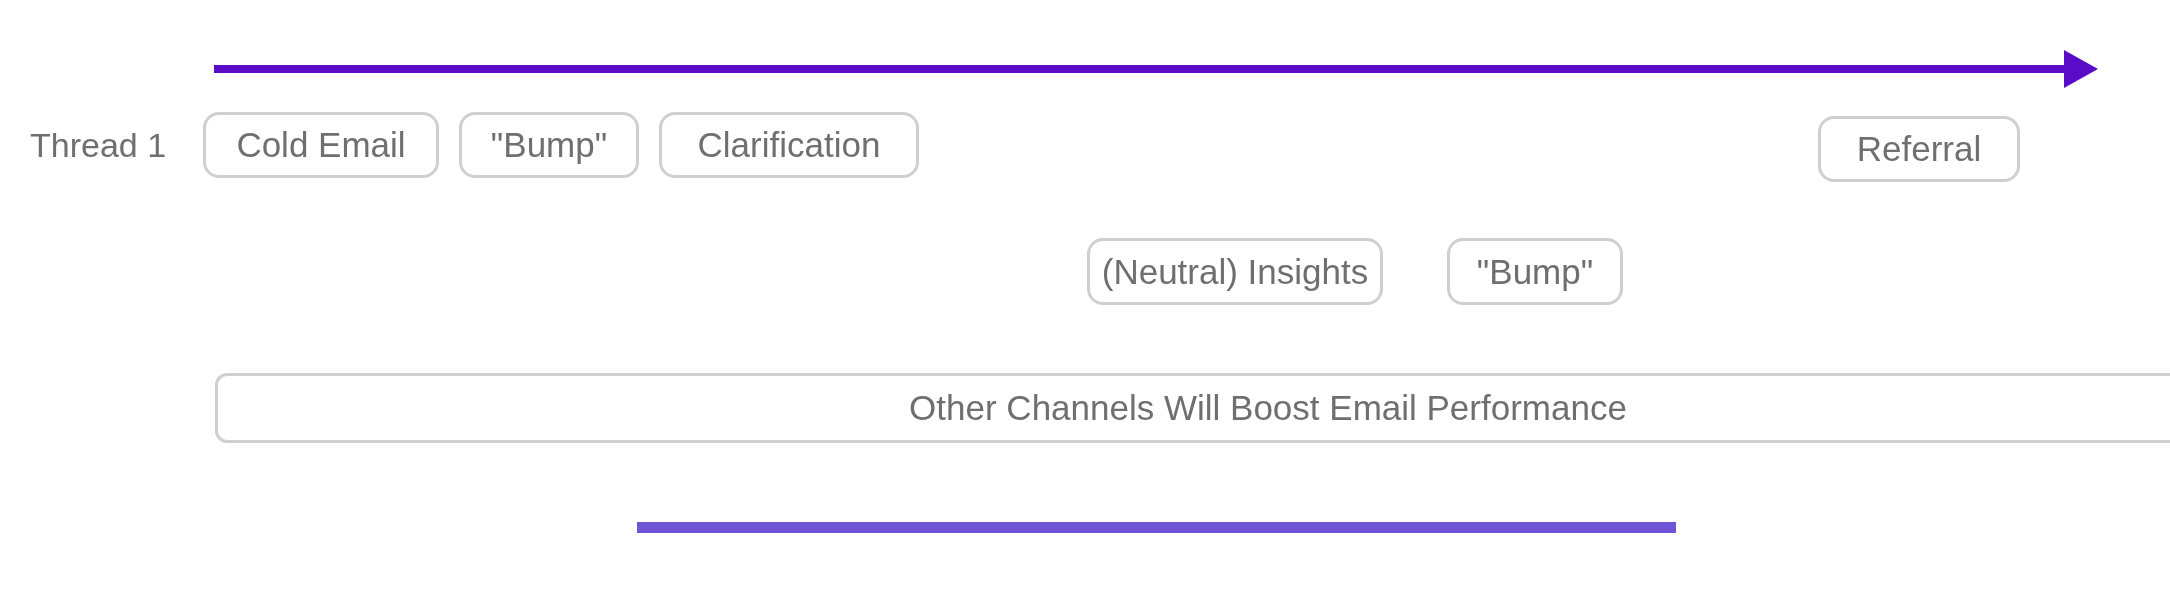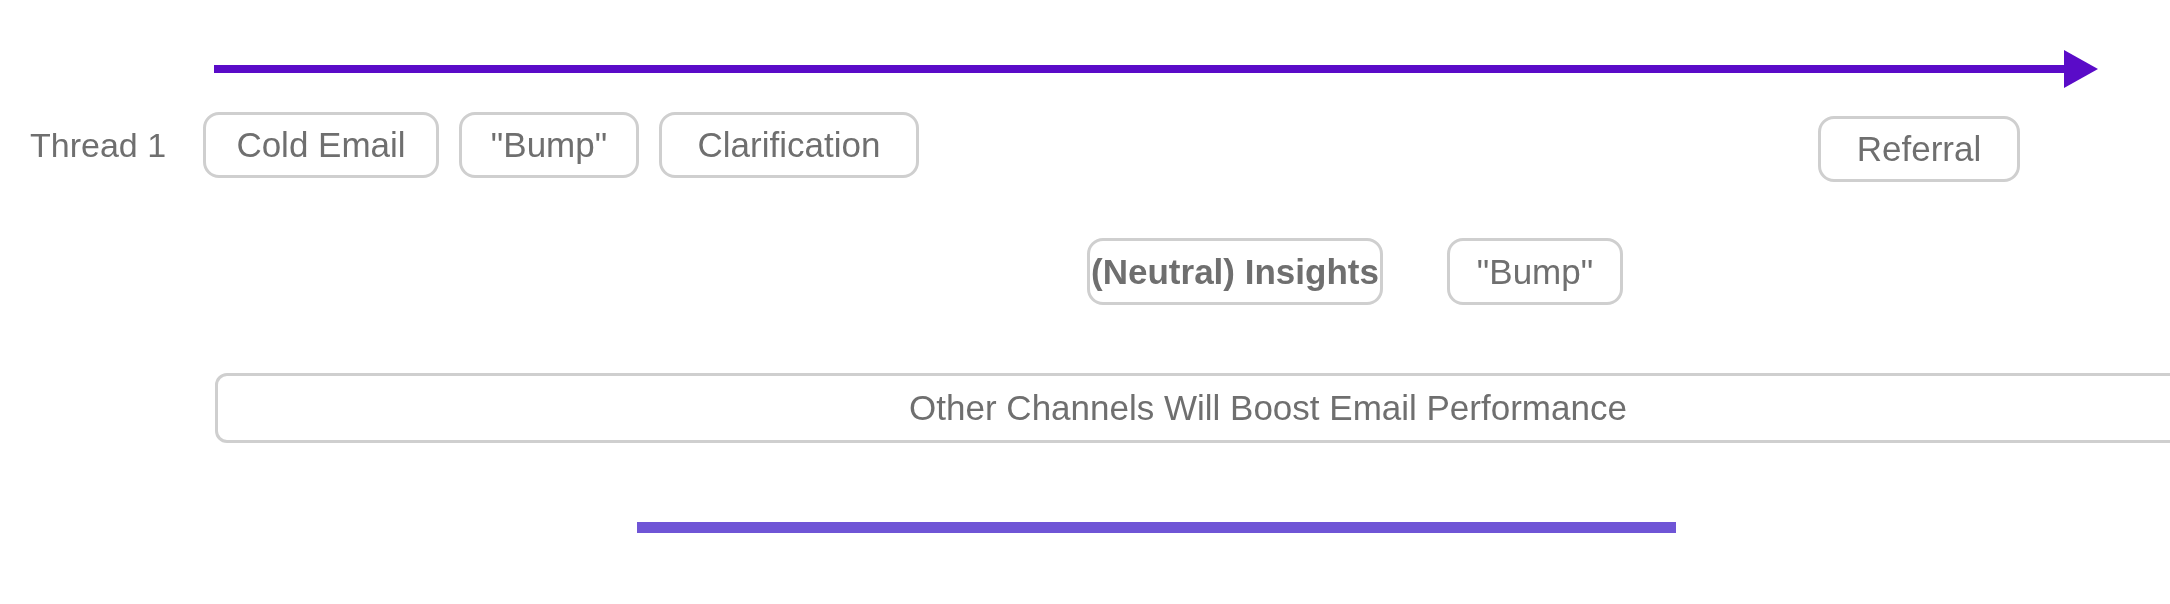--- a/index.html
+++ b/index.html
@@ -59,21 +59,21 @@
     font-size: 35px;
     color: var(--text);
     white-space: nowrap;
   }
   
   .b-cold    { left: 203px;  top: 112px; width: 236px; height: 66px; }
   .b-bump1   { left: 459px;  top: 112px; width: 180px; height: 66px; }
   .b-clarif  { left: 659px;  top: 112px; width: 260px; height: 66px; }
   .b-refer   { left: 1818px; top: 116px; width: 202px; height: 66px; }
   
-  .b-insights{ left: 1087px; top: 238px; width: 296px; height: 67px; font-weight: bold; }
+  .b-insights{ left: 1087px; top: 238px; width: 296px; height: 67px; }
   .b-bump2   { left: 1447px; top: 238px; width: 176px; height: 67px; }
   
   .banner-box {
     position: absolute;
     left: 215px; top: 373px;
     width: 2106px; height: 70px;
     border: 3px solid var(--box-border);
     border-radius: 12px;
     background: #ffffff;
     display: flex;

